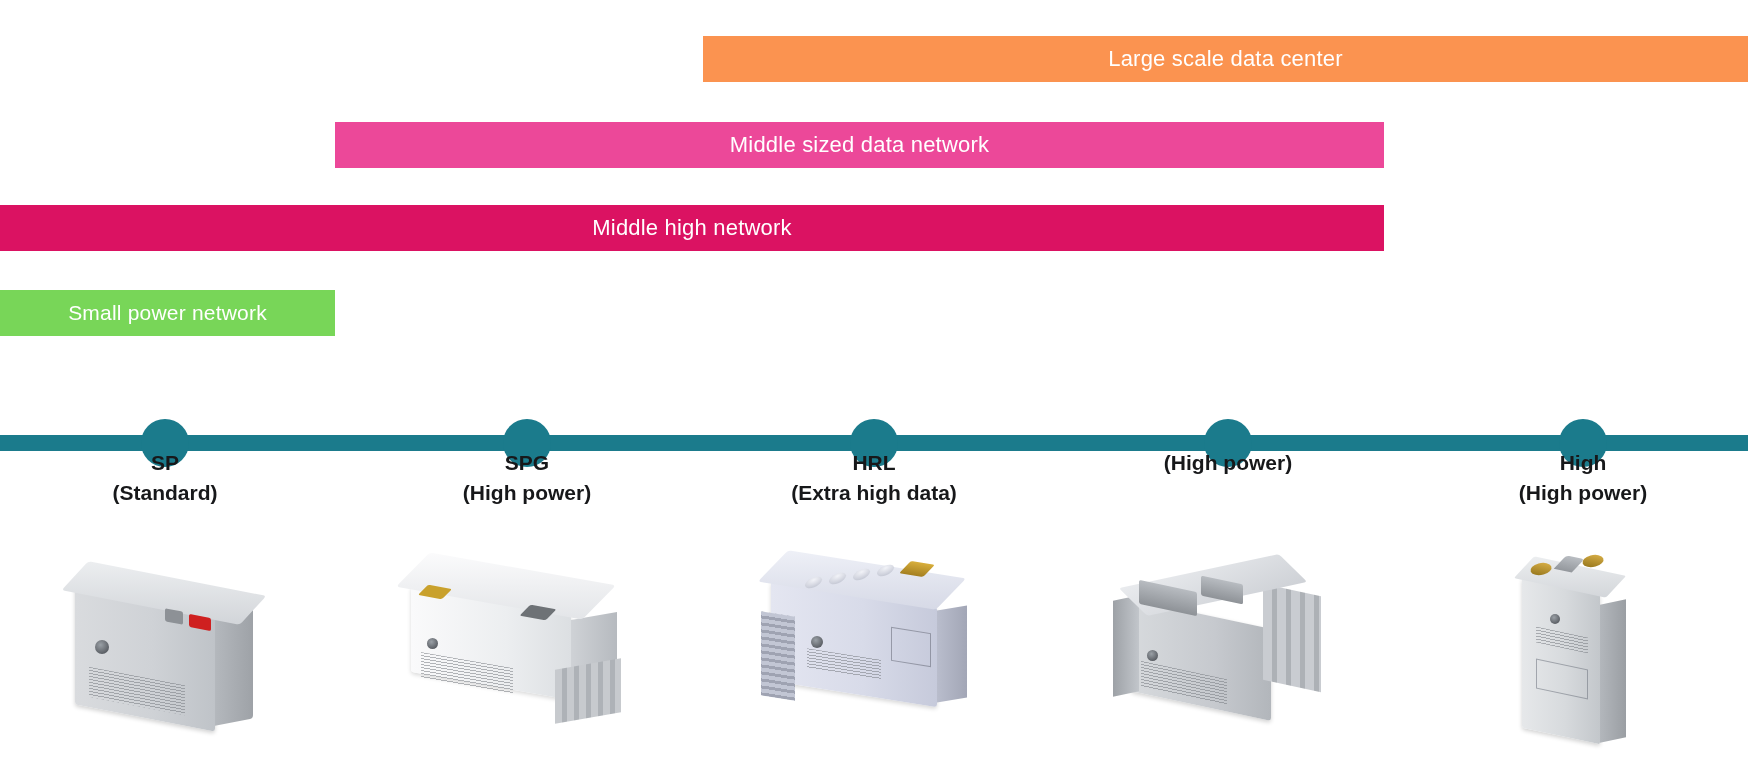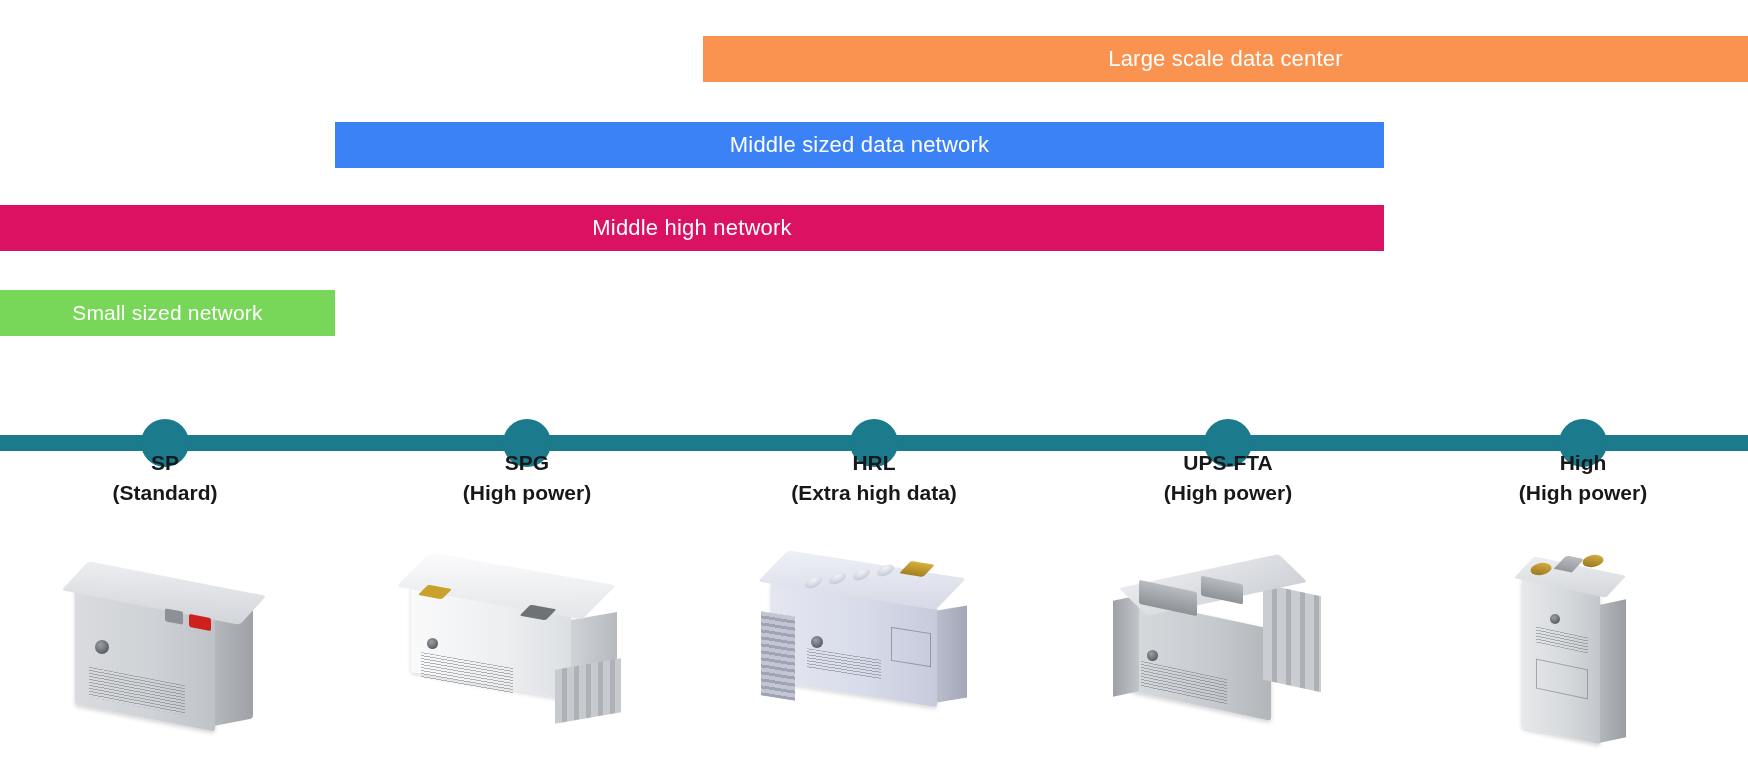--- a/index.html
+++ b/index.html
@@ -24,21 +24,21 @@
     align-items: center;
     justify-content: center;
     color: #ffffff;
     font-weight: normal;
     letter-spacing: .2px;
     white-space: nowrap;
   }
   .seg-label { pointer-events: none; }
 
   #bar-large    { left: 703px;  top: 36px;  width: 1045px; height: 46px; background: #FB9350; font-size: 22px; }
-  #bar-mid-data { left: 335px;  top: 122px; width: 1049px; height: 46px; background: #3b82f6; font-size: 22px; }
+  #bar-mid-data { left: 335px;  top: 122px; width: 1049px; height: 46px; background: #ec4899; font-size: 22px; }
   #bar-mid-net  { left: -20px;  top: 205px; width: 1404px; height: 46px; background: #DB1262; font-size: 22px; }
   #bar-small    { left: -20px;  top: 290px; width: 355px;  height: 46px; background: #78D658; font-size: 21px; }
   
   #bar-mid-net .seg-label { transform: translateX(10px); }
   #bar-small  .seg-label  { transform: translateX(10px); }
 
   
   #timeline-axis {
     position: absolute;
     left: 0; top: 435px;
@@ -290,21 +290,21 @@
 
   <div id="bar-mid-data" class="seg-bar">
     <span class="seg-label">Middle sized data network</span>
   </div>
 
   <div id="bar-mid-net" class="seg-bar">
     <span class="seg-label">Middle high network</span>
   </div>
 
   <div id="bar-small" class="seg-bar">
-    <span class="seg-label">Small sized network</span>
+    <span class="seg-label">Small power network</span>
   </div>
 
   <div id="timeline-axis"></div>
 
   <div class="timeline-dot" style="left:165px"></div>
   <div class="timeline-dot" style="left:527px"></div>
   <div class="timeline-dot" style="left:874px"></div>
   <div class="timeline-dot" style="left:1228px"></div>
   <div class="timeline-dot" style="left:1583px"></div>
 
@@ -317,21 +317,20 @@
     <div class="node-name">SPG</div>
     <div class="node-sub">(High power)</div>
   </div>
 
   <div class="node-label" style="left:874px">
     <div class="node-name">HRL</div>
     <div class="node-sub">(Extra high data)</div>
   </div>
 
   <div class="node-label" style="left:1228px">
-    <div class="node-name">UPS-FTA</div>
     <div class="node-sub">(High power)</div>
   </div>
 
   <div class="node-label" style="left:1583px">
     <div class="node-name">High</div>
     <div class="node-sub">(High power)</div>
   </div>
 
   <div id="prod-sp" class="product">
     <div class="body"></div>

